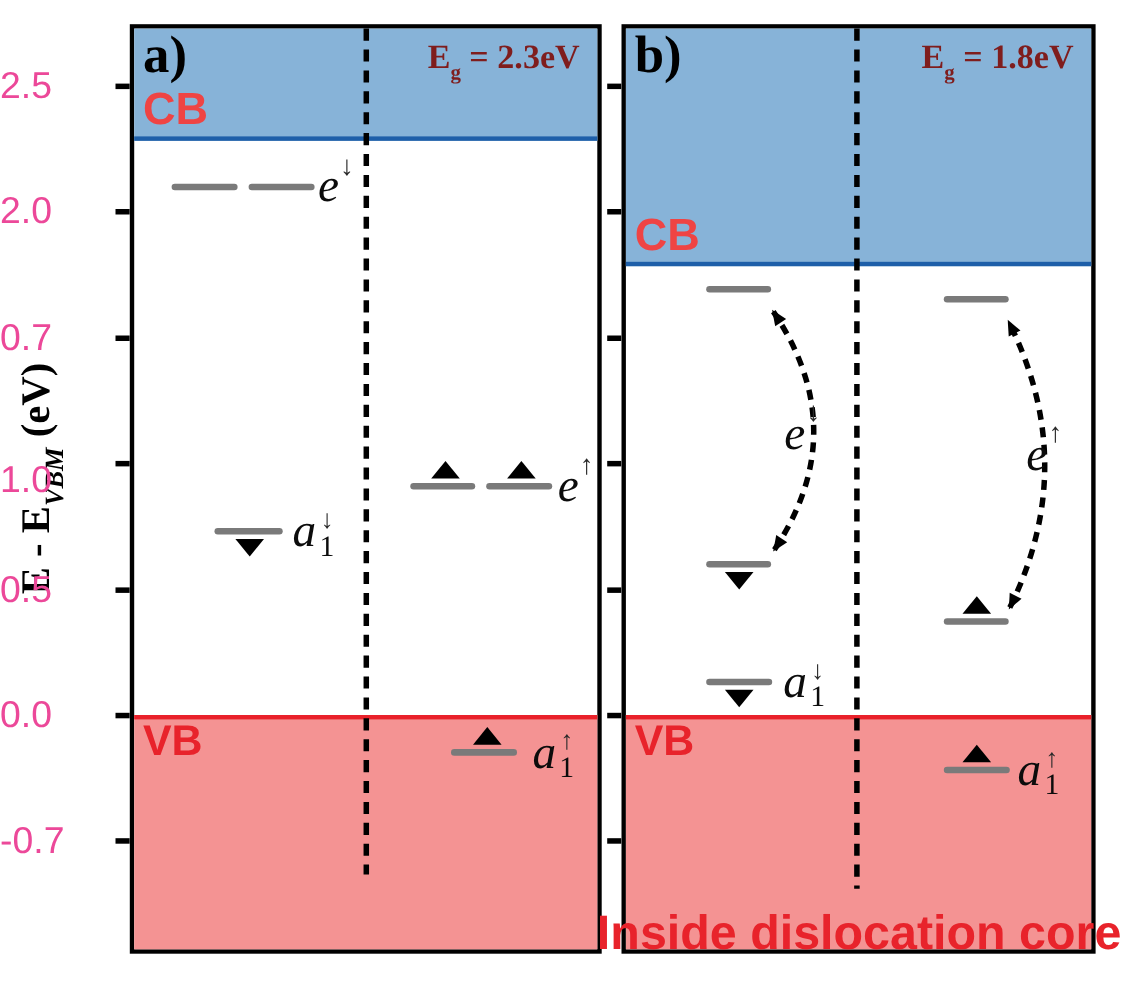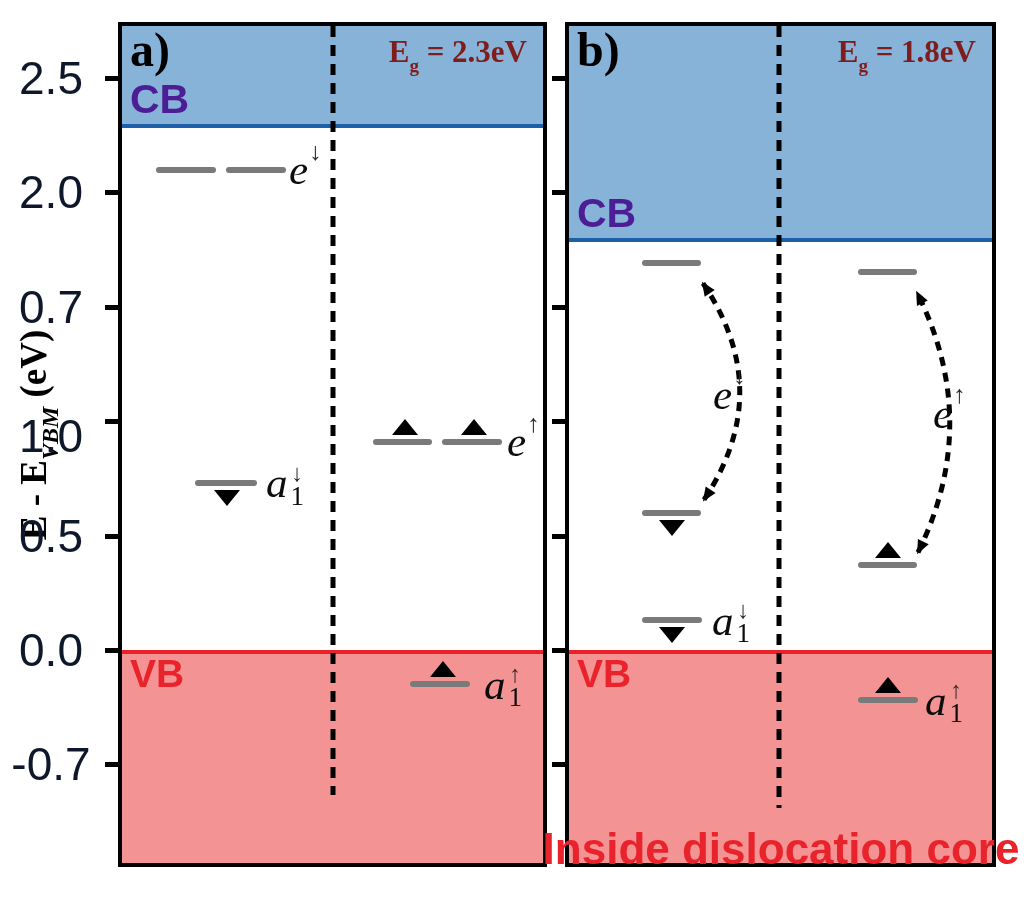--- a/index.html
+++ b/index.html
@@ -9,33 +9,33 @@
   .panel{position:absolute;top:22px;height:845px;border:4px solid #000;box-sizing:border-box;background:#fff;}
   #panel-a{left:118px;width:429px;}
   #panel-b{left:565px;width:431px;}
   .cb-region{position:absolute;left:0;top:0;width:100%;background:#87b3d8;border-bottom:4px solid #1e5fa9;box-sizing:border-box;}
   #panel-a .cb-region{height:102px;}
   #panel-b .cb-region{height:216px;}
   .vb-region{position:absolute;left:0;top:624px;bottom:0;width:100%;background:#f49393;border-top:4px solid #e9212a;box-sizing:border-box;}
   .panel-tag{position:absolute;left:8px;top:-4px;font-weight:bold;font-size:48px;color:#000;}
   .eg-label{position:absolute;top:8px;right:16px;font-weight:bold;font-size:31px;color:#7f1d1d;white-space:nowrap;}
   .eg-label .sub{font-size:19px;vertical-align:-10px;}
-  .cb-label{position:absolute;left:8px;font-family:"Liberation Sans",sans-serif;font-weight:bold;font-size:41px;color:#4c1d95;}
+  .cb-label{position:absolute;left:8px;font-family:"Liberation Sans",sans-serif;font-weight:bold;font-size:41px;color:#ef4444;}
   #panel-a .cb-label{top:50px;}
   #panel-b .cb-label{top:164px;}
   .vb-label{position:absolute;left:8px;top:626px;font-family:"Liberation Sans",sans-serif;font-weight:bold;font-size:39px;color:#e8232b;}
   .caption{position:absolute;transform:translateX(-50%);font-family:"Liberation Sans",sans-serif;font-weight:bold;color:#e8232b;white-space:nowrap;}
   #panel-a .caption{left:213px;top:792px;font-size:39px;}
   #panel-b .caption{left:212px;top:798px;font-size:44px;}
   
   .yaxis-title{position:absolute;left:38px;top:435px;transform:translate(-50%,-50%) rotate(-90deg);
        white-space:nowrap;font-weight:bold;font-size:37px;color:#000;}
   .yaxis-title .sub{font-size:24px;font-style:italic;vertical-align:-12px;}
-  .tick-label{position:absolute;left:0;width:102px;height:42px;line-height:42px;text-align:center;
-       font-family:"Liberation Sans",sans-serif;font-size:46px;color:#0f172a;}
+  .tick-label{position:absolute;left:0;width:102px;height:42px;line-height:42px;text-align:left;
+       font-family:"Liberation Sans",sans-serif;font-size:34px;color:#ec4899;}
   .tick-mark{position:absolute;height:5px;background:#000;}
   
   .level-bar{position:absolute;height:6px;border-radius:3px;background:#7a7a7a;z-index:6;}
   .occ{position:absolute;width:26px;height:46px;z-index:7;}
   .occ.up::before{content:"";position:absolute;left:0;top:0;width:0;height:0;
        border-left:13px solid transparent;border-right:13px solid transparent;border-bottom:16px solid #000;}
   .occ.down::after{content:"";position:absolute;left:0;bottom:0;width:0;height:0;
        border-left:13px solid transparent;border-right:13px solid transparent;border-top:16px solid #000;}
   .lvl-label{position:absolute;height:62px;display:flex;align-items:center;z-index:8;
        font-family:"Liberation Serif",serif;font-style:italic;font-size:43px;color:#0c0c0c;}

